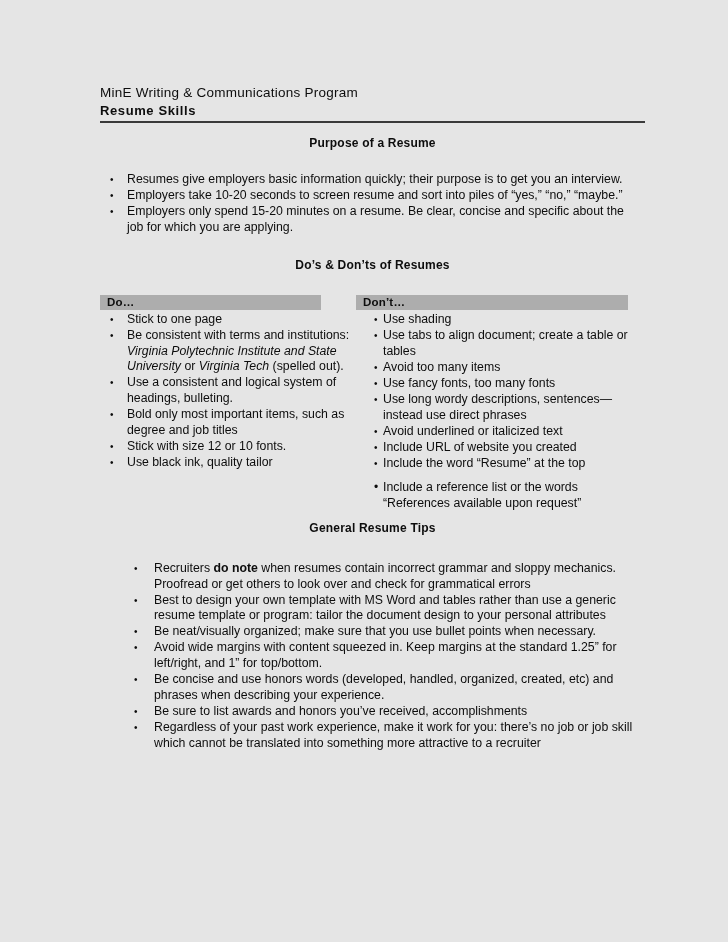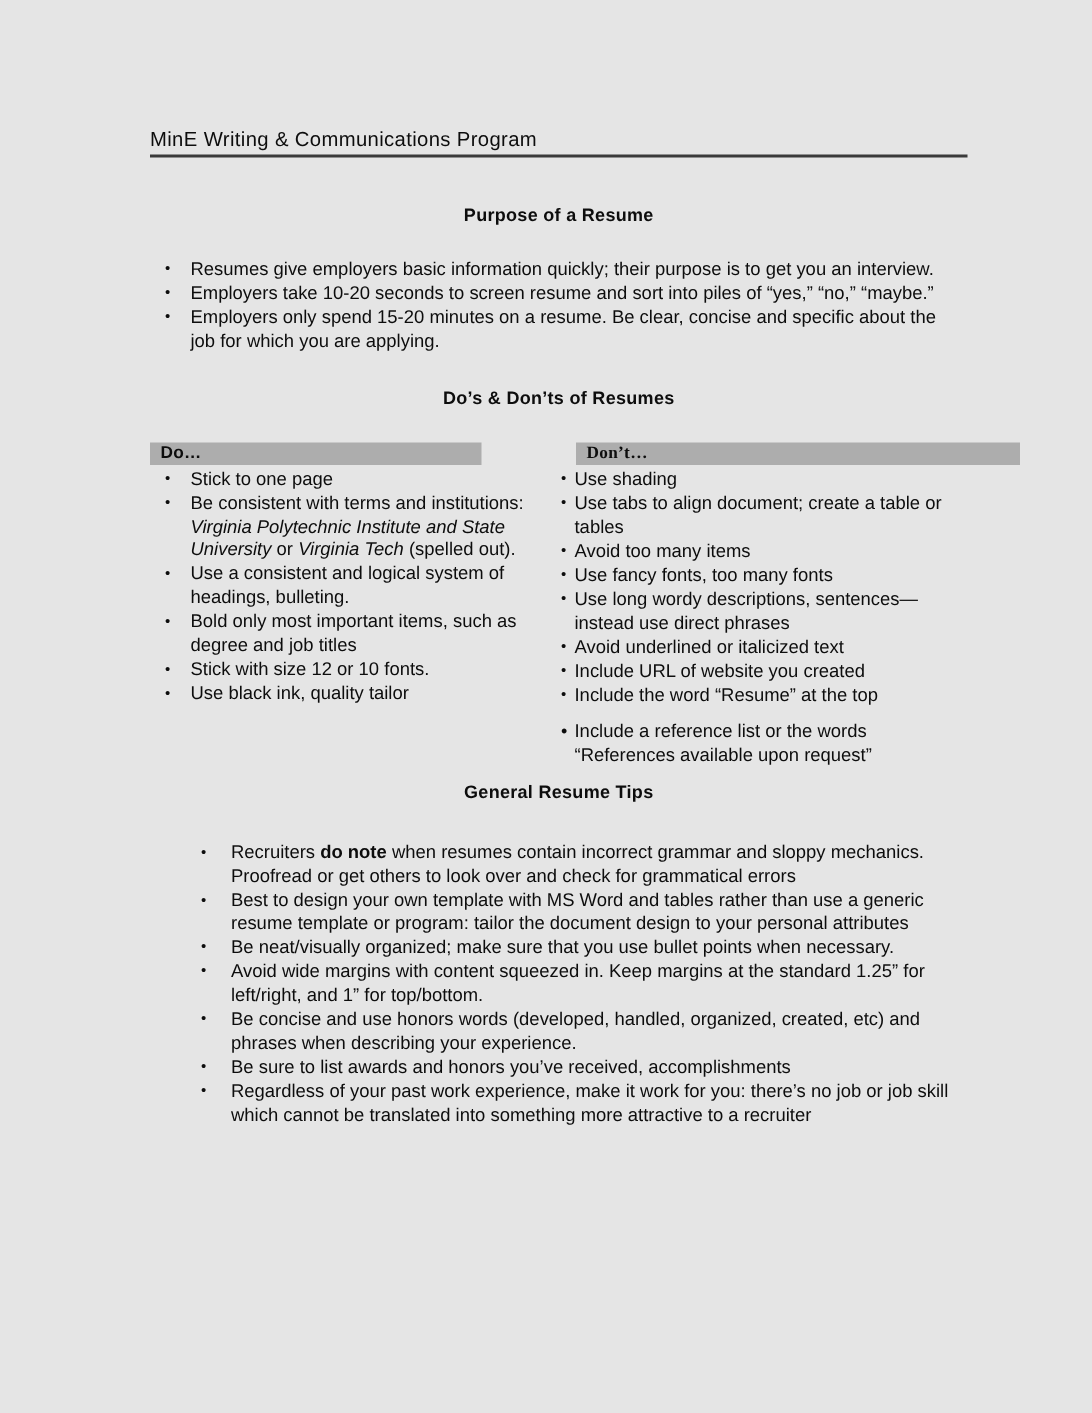--- a/index.html
+++ b/index.html
@@ -110,24 +110,23 @@
     padding-left: 7px;
     box-sizing: border-box;
     letter-spacing: 0.2px;
   }
   #do-header {
     left: 100px;
     top: 295px;
     width: 221px;
   }
   #dont-header {
-    left: 384px;
+    left: 356px;
     top: 295px;
-    width: 296px;
-    font-family: Liberation Serif, serif;
+    width: 272px;
   }
 
   #do-list {
     left: 110px;
     top: 312px;
     width: 250px;
   }
   #do-list li { padding-left: 17px; }
   #do-list li .bullet { font-size: 10px; line-height: 15.6px; }
 
@@ -153,20 +152,21 @@
   i, .ital { font-style: italic; }
   b, .bold { font-weight: bold; }
 </style>
 </head>
 <body>
 
 <div class="page">
 
   <div class="doc-header">
     <div class="header-line1">MinE Writing &amp; Communications Program</div>
+    <div class="header-line2">Resume Skills</div>
     <div class="header-rule"></div>
   </div>
 
   <div class="section-heading" id="heading-purpose">Purpose of a Resume</div>
 
   <ul class="blist" id="purpose-list">
     <li>
       <span class="bullet">•</span>
       <span class="btext">Resumes give employers basic information quickly; their purpose is to get you an interview.</span>
     </li>

